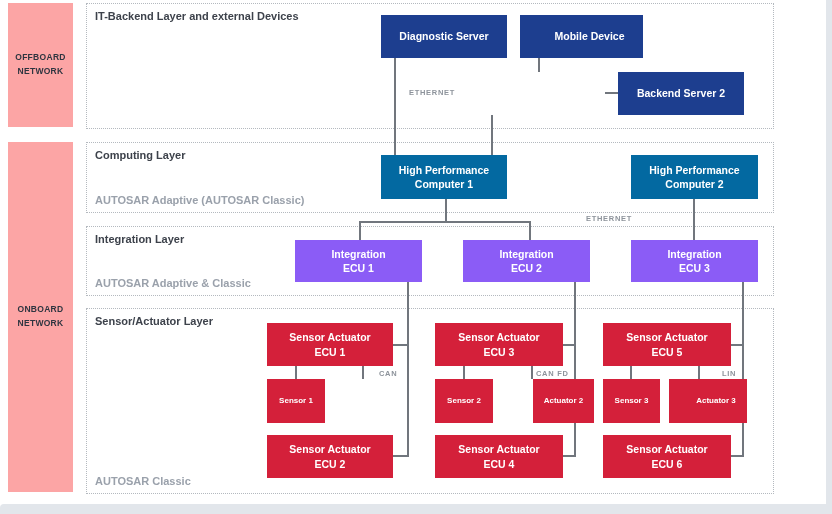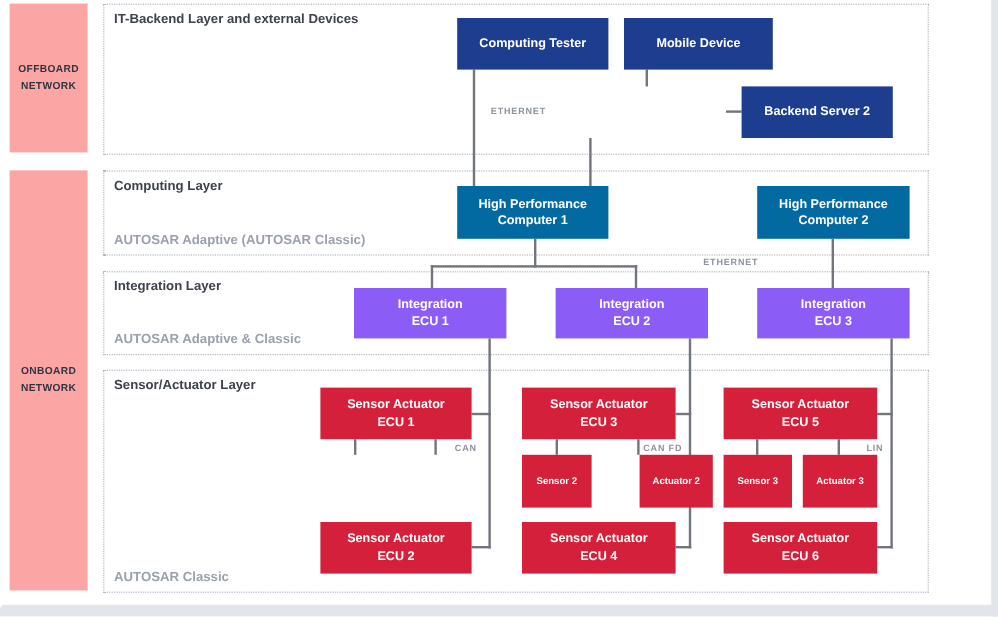--- a/index.html
+++ b/index.html
@@ -89,22 +89,22 @@
   <div class="ln" style="left:531px;top:366px;width:2px;height:13px;"></div>
   <div class="ln" style="left:630px;top:366px;width:2px;height:13px;"></div>
   <div class="ln" style="left:698px;top:366px;width:2px;height:13px;"></div>
 
   <div class="buslabel" style="left:409px;top:88px;">ETHERNET</div>
   <div class="buslabel" style="left:586px;top:214px;">ETHERNET</div>
   <div class="buslabel" style="left:379px;top:369px;">CAN</div>
   <div class="buslabel" style="left:536px;top:369px;">CAN FD</div>
   <div class="buslabel" style="left:722px;top:369px;">LIN</div>
 
-  <div class="box blue" style="left:381px;top:15px;width:126px;height:43px;">Computing Tester</div>
-  <div class="box blue" style="left:520px;top:15px;width:124px;height:43px;">Mobile Device</div>
+  <div class="box blue" style="left:381px;top:15px;width:126px;height:43px;">Diagnostic Server</div>
+  <div class="box blue" style="left:520px;top:15px;width:107px;height:43px;padding-left:16px;">Mobile Device</div>
   <div class="box blue" style="left:618px;top:72px;width:126px;height:43px;">Backend Server 2</div>
 
   <div class="box orange" style="left:381px;top:155px;width:126px;height:44px;">High Performance
 Computer 1</div>
   <div class="box orange" style="left:631px;top:155px;width:127px;height:44px;">High Performance
 Computer 2</div>
 
   <div class="box cyan" style="left:295px;top:240px;width:127px;height:42px;">Integration
 ECU 1</div>
   <div class="box cyan" style="left:463px;top:240px;width:127px;height:42px;">Integration
@@ -112,24 +112,25 @@
   <div class="box cyan" style="left:631px;top:240px;width:127px;height:42px;">Integration
 ECU 3</div>
 
   <div class="box red" style="left:267px;top:323px;width:126px;height:43px;">Sensor Actuator
 ECU 1</div>
   <div class="box red" style="left:435px;top:323px;width:128px;height:43px;">Sensor Actuator
 ECU 3</div>
   <div class="box red" style="left:603px;top:323px;width:128px;height:43px;">Sensor Actuator
 ECU 5</div>
 
+  <div class="box red small" style="left:267px;top:379px;width:58px;height:44px;">Sensor 1</div>
   <div class="box red small" style="left:435px;top:379px;width:58px;height:44px;">Sensor 2</div>
   <div class="box red small" style="left:502px;top:379px;width:61px;height:44px;margin-left:31px;">Actuator 2</div>
   <div class="box red small" style="left:603px;top:379px;width:57px;height:44px;">Sensor 3</div>
-  <div class="box red small" style="left:669px;top:379px;width:62px;height:44px;">Actuator 3</div>
+  <div class="box red small" style="left:669px;top:379px;width:62px;height:44px;padding-left:16px;">Actuator 3</div>
 
   <div class="box red" style="left:267px;top:435px;width:126px;height:43px;">Sensor Actuator
 ECU 2</div>
   <div class="box red" style="left:435px;top:435px;width:128px;height:43px;">Sensor Actuator
 ECU 4</div>
   <div class="box red" style="left:603px;top:435px;width:128px;height:43px;">Sensor Actuator
 ECU 6</div>
 
   <div class="edgestrip bottom" style="left:0px;top:504px;width:832px;height:10px;"></div>
   <div class="edgestrip" style="left:826px;top:0px;width:6px;height:514px;"></div>

